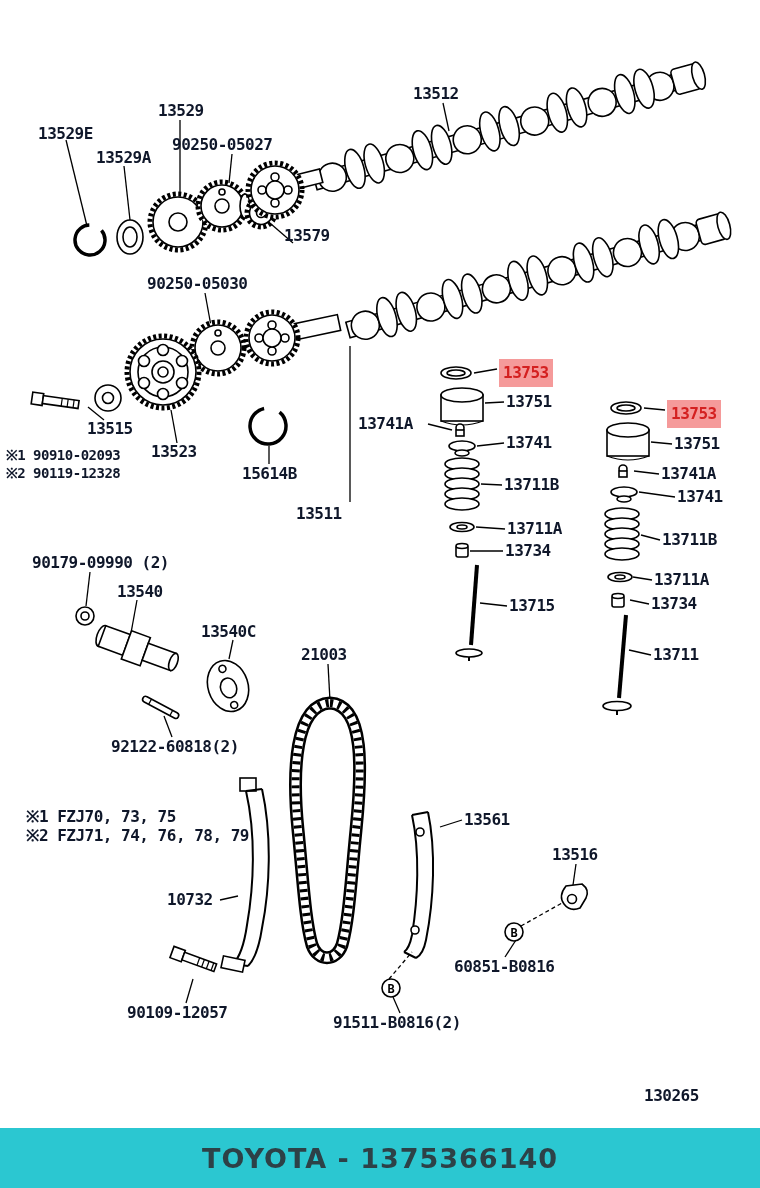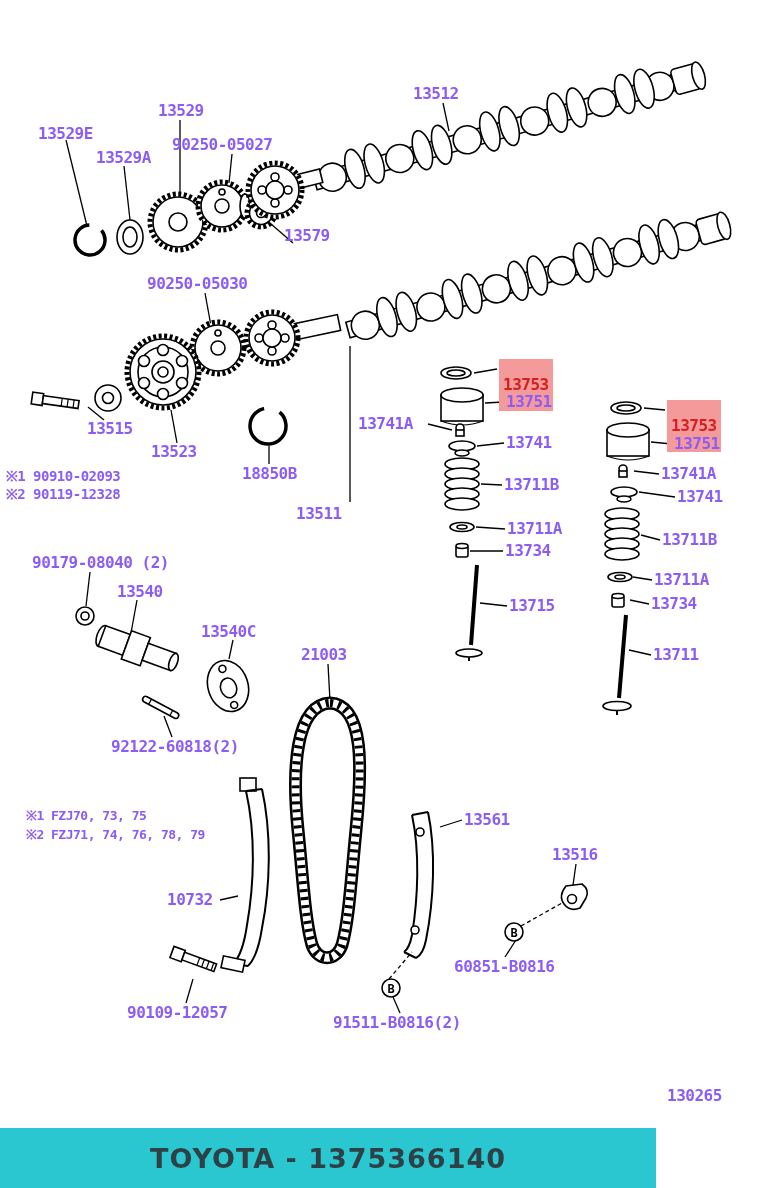--- a/index.html
+++ b/index.html
@@ -11,26 +11,26 @@
   svg .ln2{fill:none;stroke:#000;stroke-width:2;}
   svg .ld{stroke:#000;stroke-width:1.3;}
   svg .ldd{stroke:#000;stroke-width:1.3;stroke-dasharray:4 3;}
   svg .teeth{fill:#fff;stroke:#000;stroke-width:5;stroke-dasharray:3 2.5;}
   svg .ringgap{fill:none;stroke:#000;stroke-width:3.5;}
   svg .stem{stroke:#000;stroke-width:4;}
   svg .chain-outer{fill:none;stroke:#000;stroke-width:13;}
   svg .chain-inner{fill:none;stroke:#fff;stroke-width:8;}
   svg .chain-links{fill:none;stroke:#000;stroke-width:8;stroke-dasharray:3 5;}
   svg .btxt{font:bold 12px "DejaVu Sans Mono",monospace;text-anchor:middle;}
-  .lbl{position:absolute;font:bold 16px "DejaVu Sans Mono",monospace;color:#8b5cf6;
+  .lbl{position:absolute;font:bold 16px "DejaVu Sans Mono",monospace;color:#0f172a;
        white-space:nowrap;line-height:1;letter-spacing:-0.5px;}
-  .lbl.sm{font-size:14px;margin-top:21px;}
-  .lbl.xs{font-size:13px;}
-  .lbl.hl{background:var(--highlight-bg,#f59a9a);color:var(--highlight-fg,#d42020);padding:18px 4px;}
-  .footer{position:absolute;left:0;bottom:0;width:656px;height:60px;
+  .lbl.sm{font-size:14px;}
+  .lbl.xs{font-size:16px;}
+  .lbl.hl{background:var(--highlight-bg,#f59a9a);color:var(--highlight-fg,#d42020);padding:6px 4px;}
+  .footer{position:absolute;left:0;bottom:0;width:760px;height:60px;
           background:var(--footer-bg,#2bc7d1);display:flex;align-items:center;
           justify-content:center;gap:95px;text-align:right;}
   .footer span{font:bold 27px "DejaVu Sans",sans-serif;color:var(--footer-fg,#2d4147);
                letter-spacing:1px;}
 </style>
 </head>
 <body>
 
 <div class="screen">
 
@@ -355,50 +355,50 @@
   <div class="lbl" style="left:158px;top:103px">13529</div>
   <div class="lbl" style="left:96px;top:150px">13529A</div>
   <div class="lbl" style="left:172px;top:137px">90250-05027</div>
   <div class="lbl" style="left:413px;top:86px">13512</div>
   <div class="lbl" style="left:284px;top:228px">13579</div>
   <div class="lbl" style="left:147px;top:276px">90250-05030</div>
   <div class="lbl" style="left:87px;top:421px">13515</div>
   <div class="lbl" style="left:151px;top:444px">13523</div>
   <div class="lbl sm" style="left:6px;top:448px">※1 90910-02093</div>
   <div class="lbl sm" style="left:6px;top:466px">※2 90119-12328</div>
-  <div class="lbl" style="left:242px;top:466px">18850B</div>
+  <div class="lbl" style="left:242px;top:466px">15614B</div>
   <div class="lbl" style="left:296px;top:506px">13511</div>
   <div class="lbl" style="left:358px;top:416px">13741A</div>
   <div class="lbl hl" style="left:499px;top:359px">13753</div>
   <div class="lbl" style="left:506px;top:394px">13751</div>
   <div class="lbl" style="left:506px;top:435px">13741</div>
   <div class="lbl" style="left:504px;top:477px">13711B</div>
   <div class="lbl" style="left:507px;top:521px">13711A</div>
   <div class="lbl" style="left:505px;top:543px">13734</div>
   <div class="lbl" style="left:509px;top:598px">13715</div>
   <div class="lbl hl" style="left:667px;top:400px">13753</div>
   <div class="lbl" style="left:674px;top:436px">13751</div>
   <div class="lbl" style="left:661px;top:466px">13741A</div>
   <div class="lbl" style="left:677px;top:489px">13741</div>
   <div class="lbl" style="left:662px;top:532px">13711B</div>
   <div class="lbl" style="left:654px;top:572px">13711A</div>
   <div class="lbl" style="left:651px;top:596px">13734</div>
   <div class="lbl" style="left:653px;top:647px">13711</div>
-  <div class="lbl" style="left:32px;top:555px">90179-08040 (2)</div>
+  <div class="lbl" style="left:32px;top:555px">90179-09990 (2)</div>
   <div class="lbl" style="left:117px;top:584px">13540</div>
   <div class="lbl" style="left:201px;top:624px">13540C</div>
   <div class="lbl" style="left:301px;top:647px">21003</div>
   <div class="lbl" style="left:111px;top:739px">92122-60818(2)</div>
   <div class="lbl xs" style="left:26px;top:809px">※1 FZJ70, 73, 75</div>
   <div class="lbl xs" style="left:26px;top:828px">※2 FZJ71, 74, 76, 78, 79</div>
   <div class="lbl" style="left:464px;top:812px">13561</div>
   <div class="lbl" style="left:552px;top:847px">13516</div>
   <div class="lbl" style="left:167px;top:892px">10732</div>
   <div class="lbl" style="left:454px;top:959px">60851-B0816</div>
   <div class="lbl" style="left:127px;top:1005px">90109-12057</div>
   <div class="lbl" style="left:333px;top:1015px">91511-B0816(2)</div>
-  <div class="lbl" style="left:667px;top:1088px">130265</div>
+  <div class="lbl" style="left:644px;top:1088px">130265</div>
 
   <div class="footer">
     <span>TOYOTA - 1375366140</span>
   </div>
 
 </div>
 
 </body></html>

